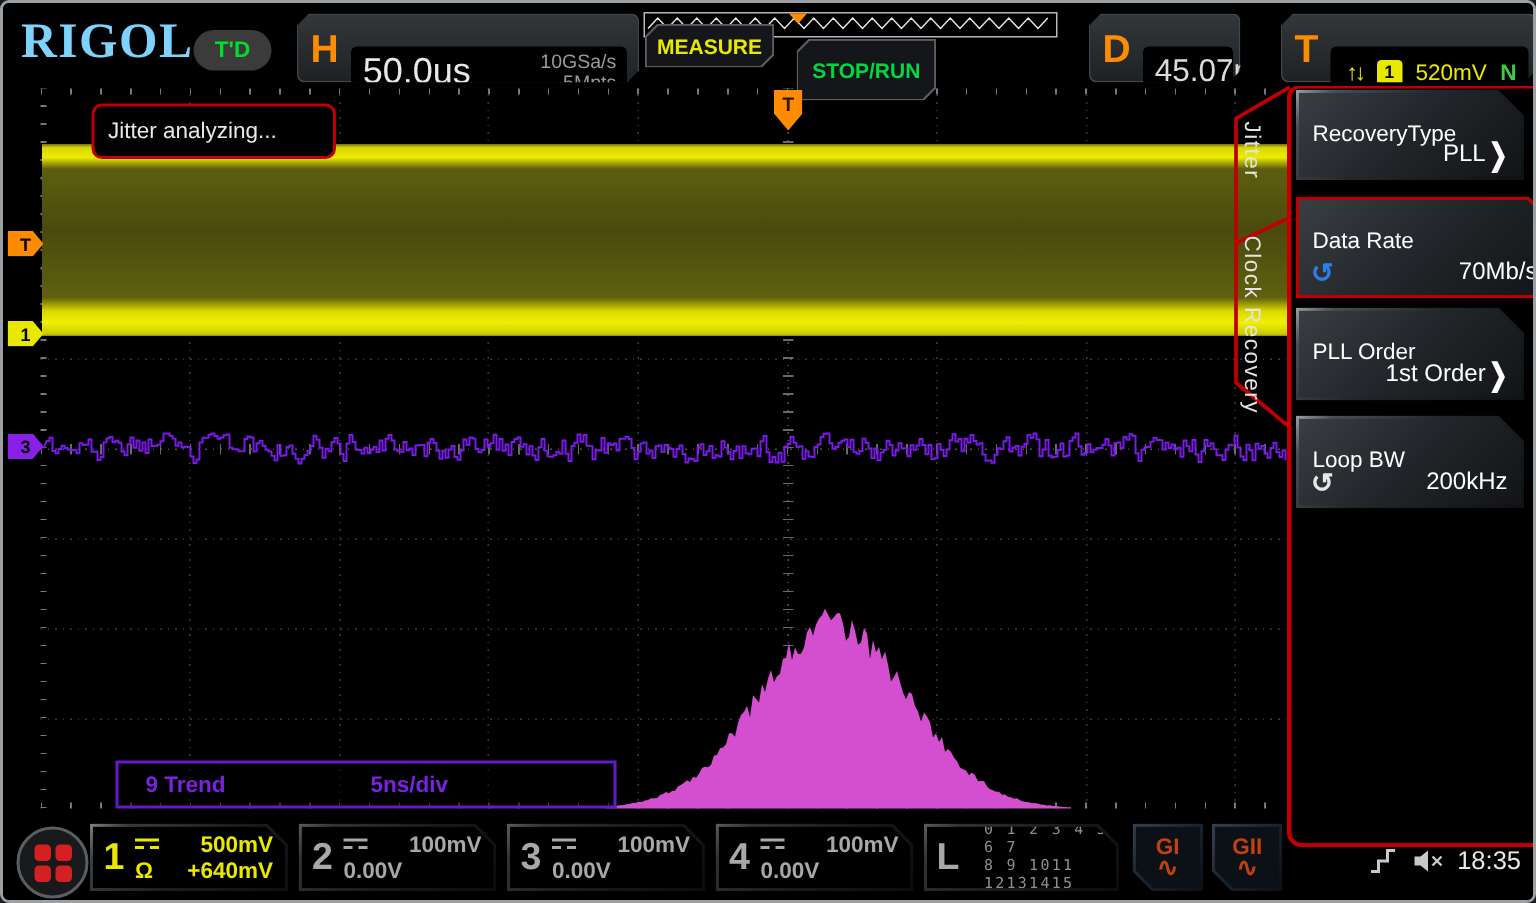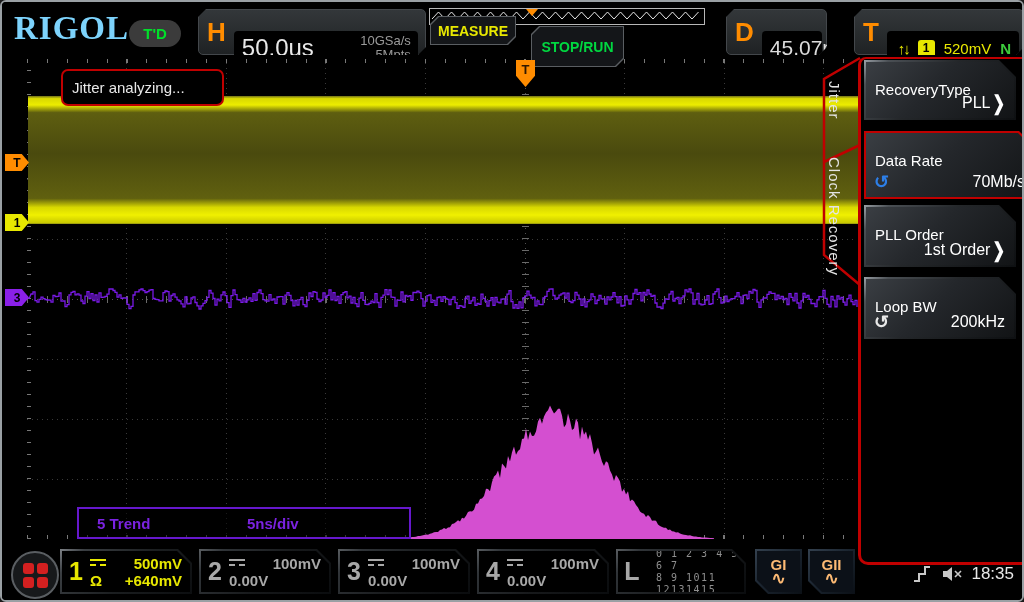--- a/index.html
+++ b/index.html
@@ -62,21 +62,21 @@
   .chbox .in{position:absolute;inset:2px;clip-path:polygon(0 0,calc(100% - 13px) 0,100% 13px,100% 100%,0 100%);background:#000;display:flex;}
   .chnum{width:28px;display:flex;align-items:center;justify-content:center;font-size:25px;font-weight:bold;}
   .chvals{flex:1;padding:4px 8px 3px 0;display:flex;flex-direction:column;justify-content:space-between;font-size:15px;font-weight:bold;}
   .chrow{display:flex;align-items:center;justify-content:space-between;gap:4px;}
   .dcicon{width:16px;height:9px;display:inline-block;margin-right:auto;}
   .dcicon i{display:block;border-top:2px solid currentColor;}
   .dcicon i+i{margin-top:3px;border-top-style:dashed;}
   .ylw{color:#e8e800;} .gry{color:#a8a8a8;}
   #lbox .digits{flex:1;margin:3px 4px 3px 0;background:#000;color:#8f8f8f;font-size:10px;line-height:12px;display:flex;flex-direction:column;justify-content:center;padding-left:10px;letter-spacing:1.5px;font-family:"DejaVu Sans Mono",monospace;}
   .gbox{position:absolute;top:4px;width:47px;height:45px;clip-path:polygon(0 0,100% 0,100% 100%,13px 100%,0 calc(100% - 13px));background:linear-gradient(135deg,#34414f 0%,#1b2530 45%,#0b1016 100%);}
-  .gbox .in{position:absolute;inset:2px;clip-path:polygon(0 0,100% 0,100% 100%,12px 100%,0 calc(100% - 12px));background:#0c1118;display:flex;flex-direction:column;align-items:center;justify-content:center;color:#fdba74;font-weight:bold;}
+  .gbox .in{position:absolute;inset:2px;clip-path:polygon(0 0,100% 0,100% 100%,12px 100%,0 calc(100% - 12px));background:#0c1118;display:flex;flex-direction:column;align-items:center;justify-content:center;color:#c2410c;font-weight:bold;}
   .gbox .gl{font-size:15px;line-height:15px;}
   .gbox .gw{font-size:17px;line-height:14px;}
   #sysicons{position:absolute;right:8px;top:18px;display:flex;align-items:center;gap:8px;color:#d8d8d8;}
   #clock{font-size:17px;color:#e8e8e8;}
   svg{display:block;}
 </style>
 </head>
 <body>
 
 <div id="screen">
@@ -166,21 +166,21 @@
         <span id="tarrows">↑↓</span>
         <span id="tsrc">1</span>
         <span id="tlevel">520mV</span>
         <span id="tflag">N</span>
       </div>
     </div>
   </div>
 
   <div class="abs" id="jitterbox">Jitter analyzing...</div>
   <div class="abs" id="trendbox">
-    <span class="t1">5 Trend</span>
+    <span class="t1">9 Trend</span>
     <span>5ns/div</span>
   </div>
   <div class="lmarker" style="top:152px;background:#ff8c00;">T</div>
   <div class="lmarker" style="top:212px;background:#e8e800;">1</div>
   <div class="lmarker" style="top:287px;background:#8a20e8;">3</div>
   <div class="abs" id="tposmark">T</div>
 
   <div class="abs" id="menupanel"></div>
   <svg id="accentsvg" class="abs" width="60" height="260" viewBox="0 0 60 260">
     <path d="M50,3 L14,24 L14,200 L50,230" fill="none" stroke="#c00000" stroke-width="2.5"></path>

